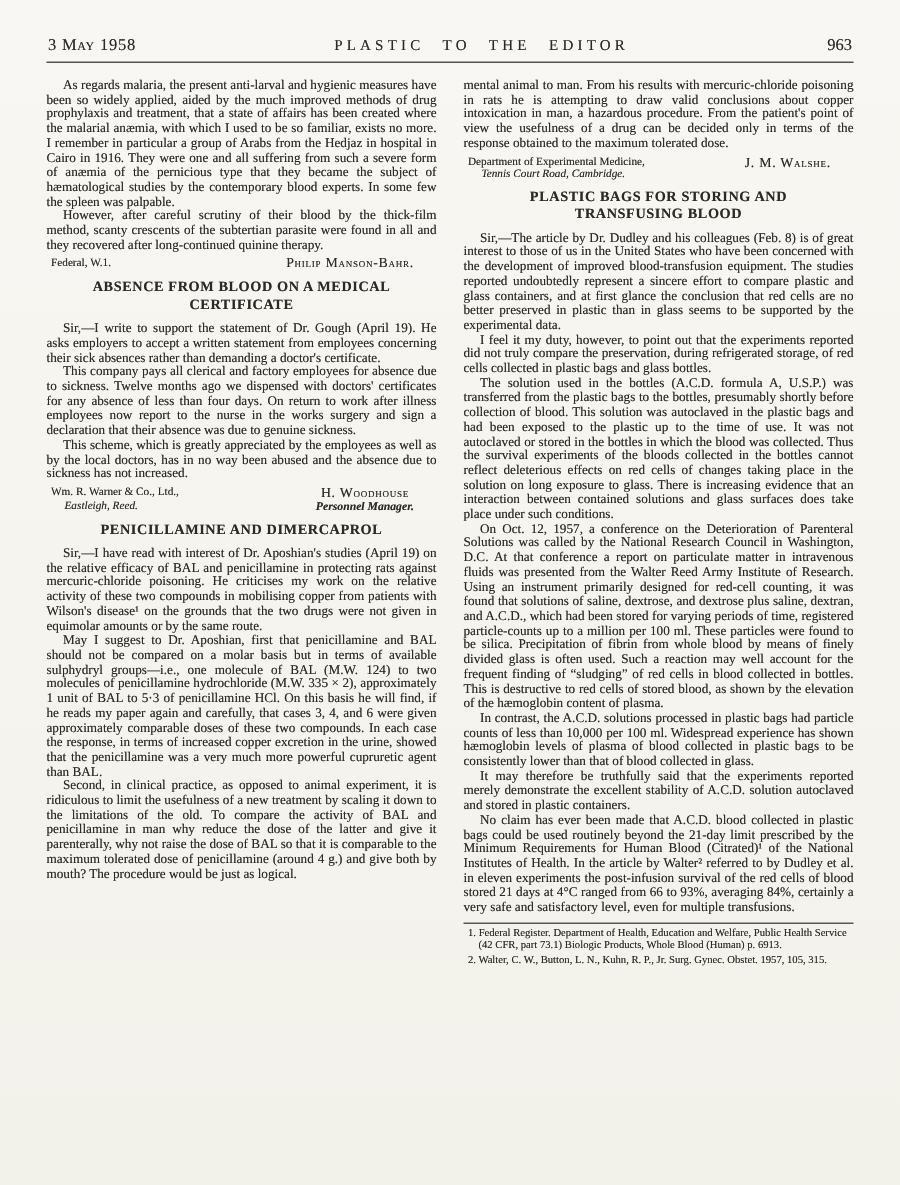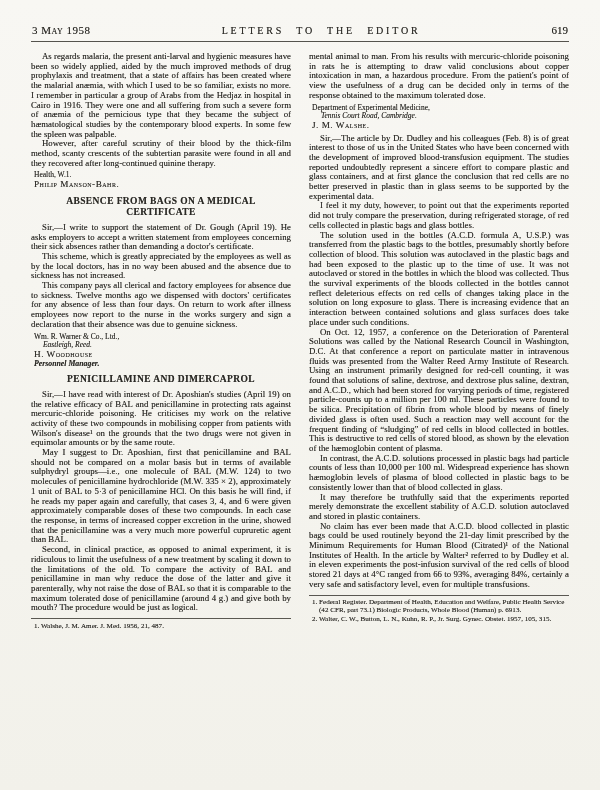--- a/index.html
+++ b/index.html
@@ -37,94 +37,91 @@
   .heading {
     font-weight: bold; text-align: center;
     font-size: 9.5px; line-height: 11.5px;
     margin: 6px 10px 4px 10px;
     letter-spacing: 0.4px;
   }
   .sig {
     display: flex; justify-content: space-between; align-items: flex-start;
     margin: 3px 3px 3px 3px;
     text-align: left;
-    flex-direction: column;
   }
   .sig-addr { font-size: 7.5px; line-height: 8.6px; }
   .sig-addr .addr-line:nth-child(n+2) { padding-left: 9px; font-style: italic; }
-  .sig-name { text-align: left; padding-right: 12px; }
+  .sig-name { text-align: center; padding-right: 12px; }
   .sig-name .name-line:first-child {
     font-variant: small-caps; font-size: 9.2px; line-height: 9.8px; letter-spacing: 0.5px;
   }
   .sig-name .name-line:nth-child(n+2) {
     font-style: italic; font-size: 7.8px; line-height: 8.8px; font-weight: bold;
   }
   .footnotes {
     border-top: 1px solid #5a5852;
     margin-top: 5px; padding-top: 2.5px;
     text-align: left;
     font-size: 7.1px; line-height: 8.2px;
   }
   .footnote { padding-left: 10px; text-indent: -7px; margin: 0 0 1px 0; }
 </style>
 </head>
 <body>
 
 <div class="page">
   <div class="header">
     <span class="date">3 May 1958</span>
-    <span class="htitle">LETTERS TO THE EDITOR</span>
-    <span class="pnum">619</span>
+    <span class="htitle">PLASTIC TO THE EDITOR</span>
+    <span class="pnum">963</span>
   </div>
   <div class="hrule"></div>
   <div class="columns">
     <div class="col" id="col-left">
         <p class="para">As regards malaria, the present anti-larval and hygienic measures have been so widely applied, aided by the much improved methods of drug prophylaxis and treatment, that a state of affairs has been created where the malarial anæmia, with which I used to be so familiar, exists no more. I remember in particular a group of Arabs from the Hedjaz in hospital in Cairo in 1916. They were one and all suffering from such a severe form of anæmia of the pernicious type that they became the subject of hæmatological studies by the contemporary blood experts. In some few the spleen was palpable.</p>
         <p class="para">However, after careful scrutiny of their blood by the thick-film method, scanty crescents of the subtertian parasite were found in all and they recovered after long-continued quinine therapy.</p>
         <div class="sig">
           <div class="sig-addr">
-            <div class="addr-line">Health, W.1.</div>
+            <div class="addr-line">Federal, W.1.</div>
           </div>
           <div class="sig-name">
             <div class="name-line">Philip Manson-Bahr.</div>
           </div>
         </div>
-        <h3 class="heading"><span>ABSENCE FROM BAGS ON A MEDICAL</span><br><span>CERTIFICATE</span></h3>
+        <h3 class="heading"><span>ABSENCE FROM BLOOD ON A MEDICAL</span><br><span>CERTIFICATE</span></h3>
         <p class="para">Sir,—I write to support the statement of Dr. Gough (April 19). He asks employers to accept a written statement from employees concerning their sick absences rather than demanding a doctor's certificate.</p>
+        <p class="para">This company pays all clerical and factory employees for absence due to sickness. Twelve months ago we dispensed with doctors' certificates for any absence of less than four days. On return to work after illness employees now report to the nurse in the works surgery and sign a declaration that their absence was due to genuine sickness.</p>
         <p class="para">This scheme, which is greatly appreciated by the employees as well as by the local doctors, has in no way been abused and the absence due to sickness has not increased.</p>
-        <p class="para">This company pays all clerical and factory employees for absence due to sickness. Twelve months ago we dispensed with doctors' certificates for any absence of less than four days. On return to work after illness employees now report to the nurse in the works surgery and sign a declaration that their absence was due to genuine sickness.</p>
         <div class="sig">
           <div class="sig-addr">
             <div class="addr-line">Wm. R. Warner &amp; Co., Ltd.,</div>
             <div class="addr-line">Eastleigh, Reed.</div>
           </div>
           <div class="sig-name">
             <div class="name-line">H. Woodhouse</div>
             <div class="name-line">Personnel Manager.</div>
           </div>
         </div>
         <h3 class="heading"><span>PENICILLAMINE AND DIMERCAPROL</span></h3>
         <p class="para">Sir,—I have read with interest of Dr. Aposhian's studies (April 19) on the relative efficacy of BAL and penicillamine in protecting rats against mercuric-chloride poisoning. He criticises my work on the relative activity of these two compounds in mobilising copper from patients with Wilson's disease¹ on the grounds that the two drugs were not given in equimolar amounts or by the same route.</p>
         <p class="para">May I suggest to Dr. Aposhian, first that penicillamine and BAL should not be compared on a molar basis but in terms of available sulphydryl groups—i.e., one molecule of BAL (M.W. 124) to two molecules of penicillamine hydrochloride (M.W. 335 × 2), approximately 1 unit of BAL to 5·3 of penicillamine HCl. On this basis he will find, if he reads my paper again and carefully, that cases 3, 4, and 6 were given approximately comparable doses of these two compounds. In each case the response, in terms of increased copper excretion in the urine, showed that the penicillamine was a very much more powerful cupruretic agent than BAL.</p>
         <p class="para">Second, in clinical practice, as opposed to animal experiment, it is ridiculous to limit the usefulness of a new treatment by scaling it down to the limitations of the old. To compare the activity of BAL and penicillamine in man why reduce the dose of the latter and give it parenterally, why not raise the dose of BAL so that it is comparable to the maximum tolerated dose of penicillamine (around 4 g.) and give both by mouth? The procedure would be just as logical.</p>
-        <div class="footnotes">
-          <div class="footnote">1. Walshe, J. M. Amer. J. Med. 1956, 21, 487.</div>
-        </div>
       </div>
     <div class="col" id="col-right">
         <p class="para cont">mental animal to man. From his results with mercuric-chloride poisoning in rats he is attempting to draw valid conclusions about copper intoxication in man, a hazardous procedure. From the patient's point of view the usefulness of a drug can be decided only in terms of the response obtained to the maximum tolerated dose.</p>
         <div class="sig">
           <div class="sig-addr">
             <div class="addr-line">Department of Experimental Medicine,</div>
             <div class="addr-line">Tennis Court Road, Cambridge.</div>
           </div>
           <div class="sig-name">
             <div class="name-line">J. M. Walshe.</div>
           </div>
         </div>
+        <h3 class="heading"><span>PLASTIC BAGS FOR STORING AND</span><br><span>TRANSFUSING BLOOD</span></h3>
         <p class="para">Sir,—The article by Dr. Dudley and his colleagues (Feb. 8) is of great interest to those of us in the United States who have been concerned with the development of improved blood-transfusion equipment. The studies reported undoubtedly represent a sincere effort to compare plastic and glass containers, and at first glance the conclusion that red cells are no better preserved in plastic than in glass seems to be supported by the experimental data.</p>
         <p class="para">I feel it my duty, however, to point out that the experiments reported did not truly compare the preservation, during refrigerated storage, of red cells collected in plastic bags and glass bottles.</p>
         <p class="para">The solution used in the bottles (A.C.D. formula A, U.S.P.) was transferred from the plastic bags to the bottles, presumably shortly before collection of blood. This solution was autoclaved in the plastic bags and had been exposed to the plastic up to the time of use. It was not autoclaved or stored in the bottles in which the blood was collected. Thus the survival experiments of the bloods collected in the bottles cannot reflect deleterious effects on red cells of changes taking place in the solution on long exposure to glass. There is increasing evidence that an interaction between contained solutions and glass surfaces does take place under such conditions.</p>
         <p class="para">On Oct. 12, 1957, a conference on the Deterioration of Parenteral Solutions was called by the National Research Council in Washington, D.C. At that conference a report on particulate matter in intravenous fluids was presented from the Walter Reed Army Institute of Research. Using an instrument primarily designed for red-cell counting, it was found that solutions of saline, dextrose, and dextrose plus saline, dextran, and A.C.D., which had been stored for varying periods of time, registered particle-counts up to a million per 100 ml. These particles were found to be silica. Precipitation of fibrin from whole blood by means of finely divided glass is often used. Such a reaction may well account for the frequent finding of “sludging” of red cells in blood collected in bottles. This is destructive to red cells of stored blood, as shown by the elevation of the hæmoglobin content of plasma.</p>
         <p class="para">In contrast, the A.C.D. solutions processed in plastic bags had particle counts of less than 10,000 per 100 ml. Widespread experience has shown hæmoglobin levels of plasma of blood collected in plastic bags to be consistently lower than that of blood collected in glass.</p>
         <p class="para">It may therefore be truthfully said that the experiments reported merely demonstrate the excellent stability of A.C.D. solution autoclaved and stored in plastic containers.</p>
         <p class="para">No claim has ever been made that A.C.D. blood collected in plastic bags could be used routinely beyond the 21-day limit prescribed by the Minimum Requirements for Human Blood (Citrated)¹ of the National Institutes of Health. In the article by Walter² referred to by Dudley et al. in eleven experiments the post-infusion survival of the red cells of blood stored 21 days at 4°C ranged from 66 to 93%, averaging 84%, certainly a very safe and satisfactory level, even for multiple transfusions.</p>
         <div class="footnotes">
           <div class="footnote">1. Federal Register. Department of Health, Education and Welfare, Public Health Service (42 CFR, part 73.1) Biologic Products, Whole Blood (Human) p. 6913.</div>
           <div class="footnote">2. Walter, C. W., Button, L. N., Kuhn, R. P., Jr. Surg. Gynec. Obstet. 1957, 105, 315.</div>

